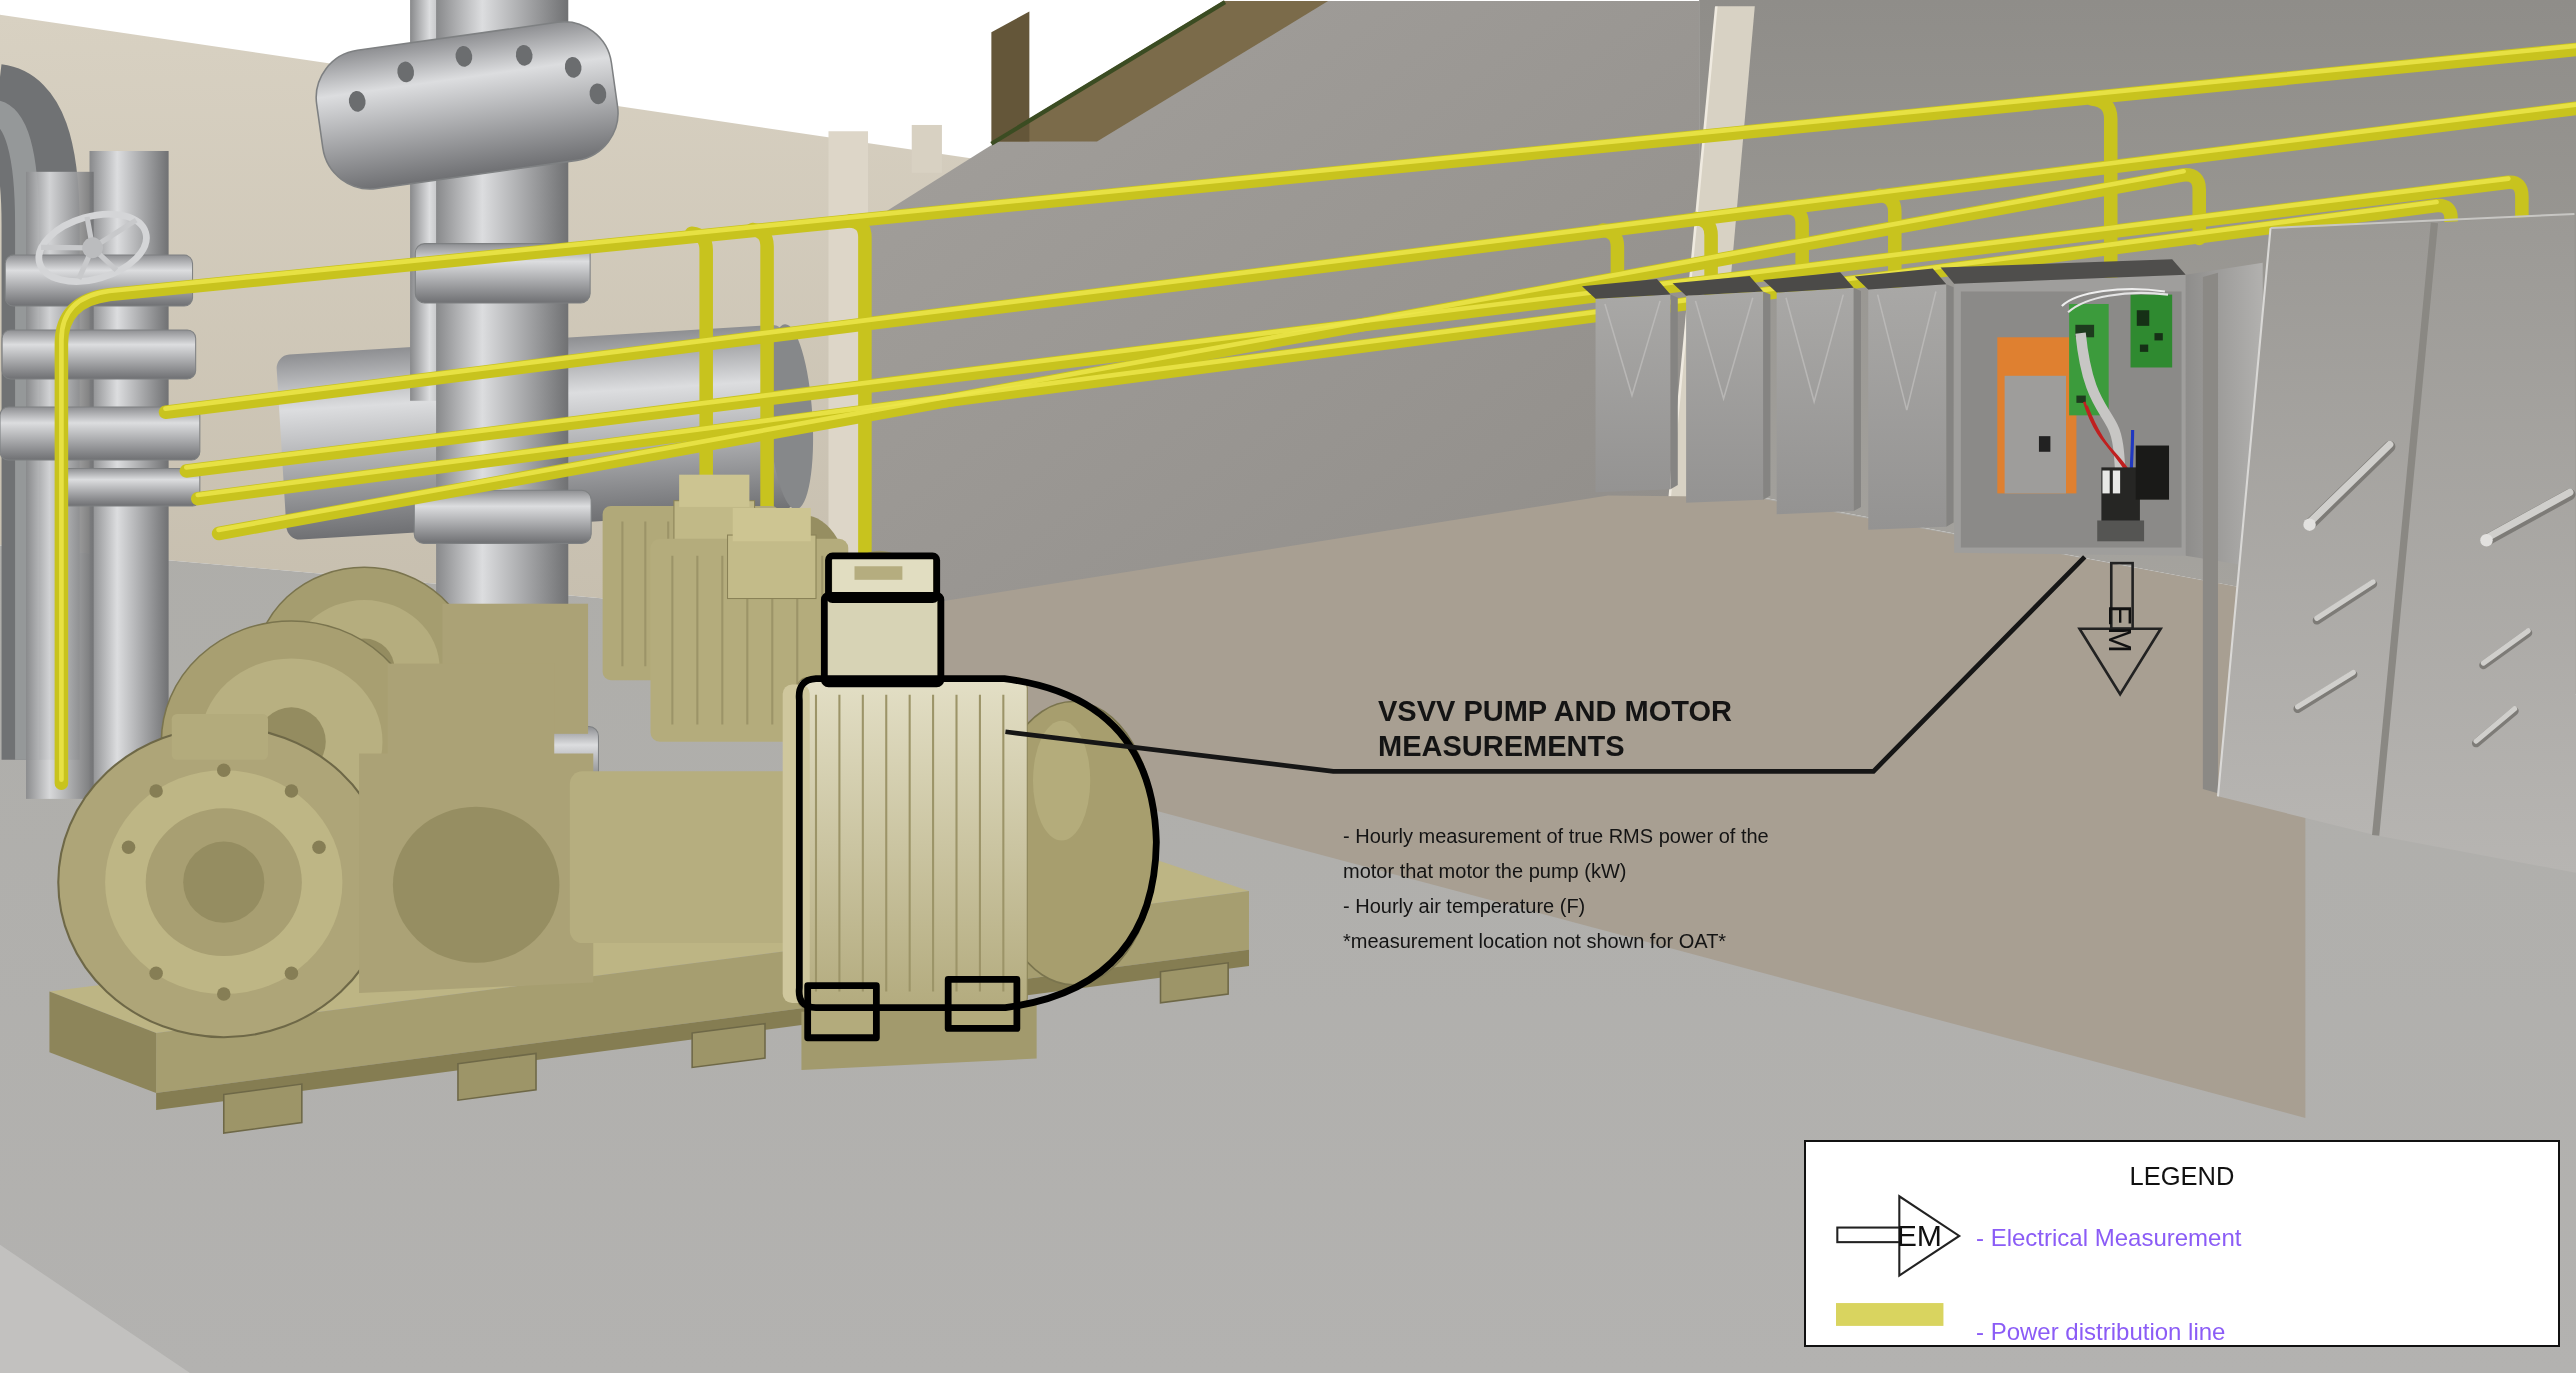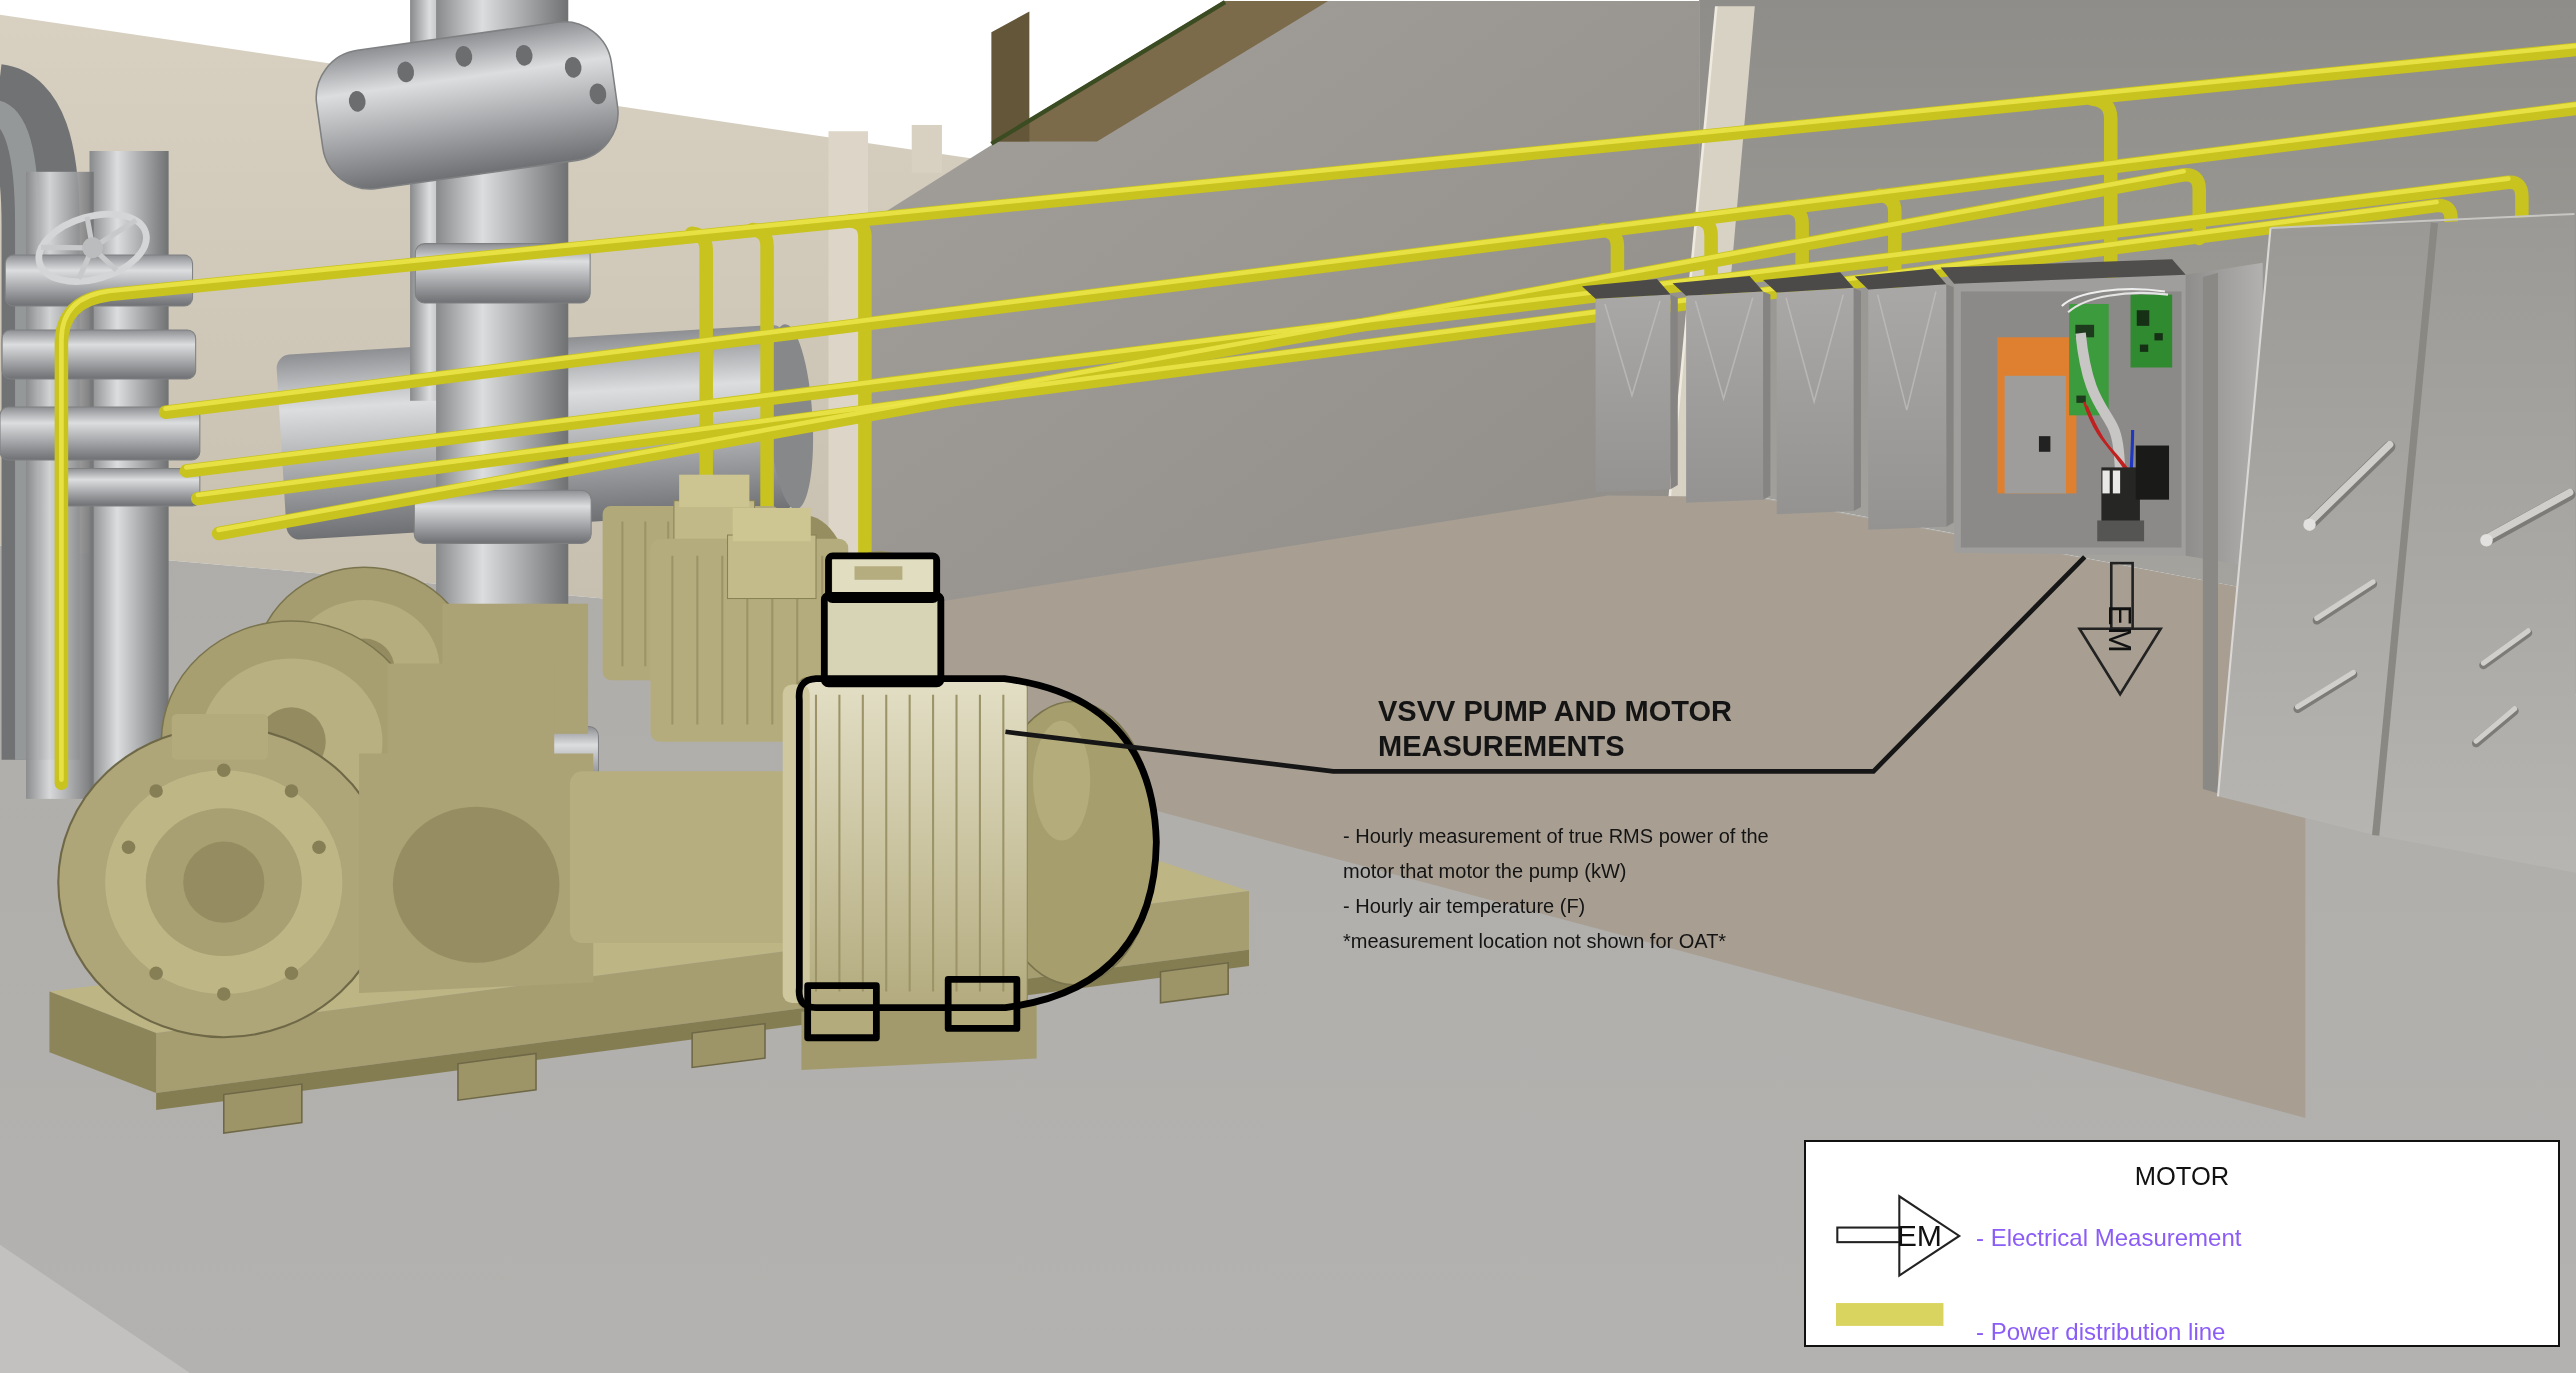--- a/index.html
+++ b/index.html
@@ -321,21 +321,21 @@
   <div>MEASUREMENTS</div>
 </div>
 <div class="ann ann-body">
   <div>- Hourly measurement of true RMS power of the</div>
   <div>motor that motor the pump (kW)</div>
   <div>- Hourly air temperature (F)</div>
   <div>*measurement location not shown for OAT*</div>
 </div>
 
 <div class="legend">
-  <div class="legend-title">MOTOR</div>
+  <div class="legend-title">LEGEND</div>
   <svg class="legend-symbol" width="172" height="99" viewBox="0 0 330 190">
     <rect x="14" y="74" width="121" height="28" fill="#ffffff" stroke="#222" stroke-width="4"></rect>
     <path d="M133,14 L133,166 L248,90 Z" fill="none" stroke="#222" stroke-width="4"></path>
     <text x="128" y="110" font-size="58" fill="#111">EM</text>
   </svg>
   <div class="legend-label l1">- Electrical Measurement</div>
   <svg class="legend-swatch" width="109" height="24" viewBox="0 0 210 46">
     <rect x="0" y="0" width="207" height="44" fill="#d9d45f"></rect>
   </svg>
   <div class="legend-label l2">- Power distribution line</div>

